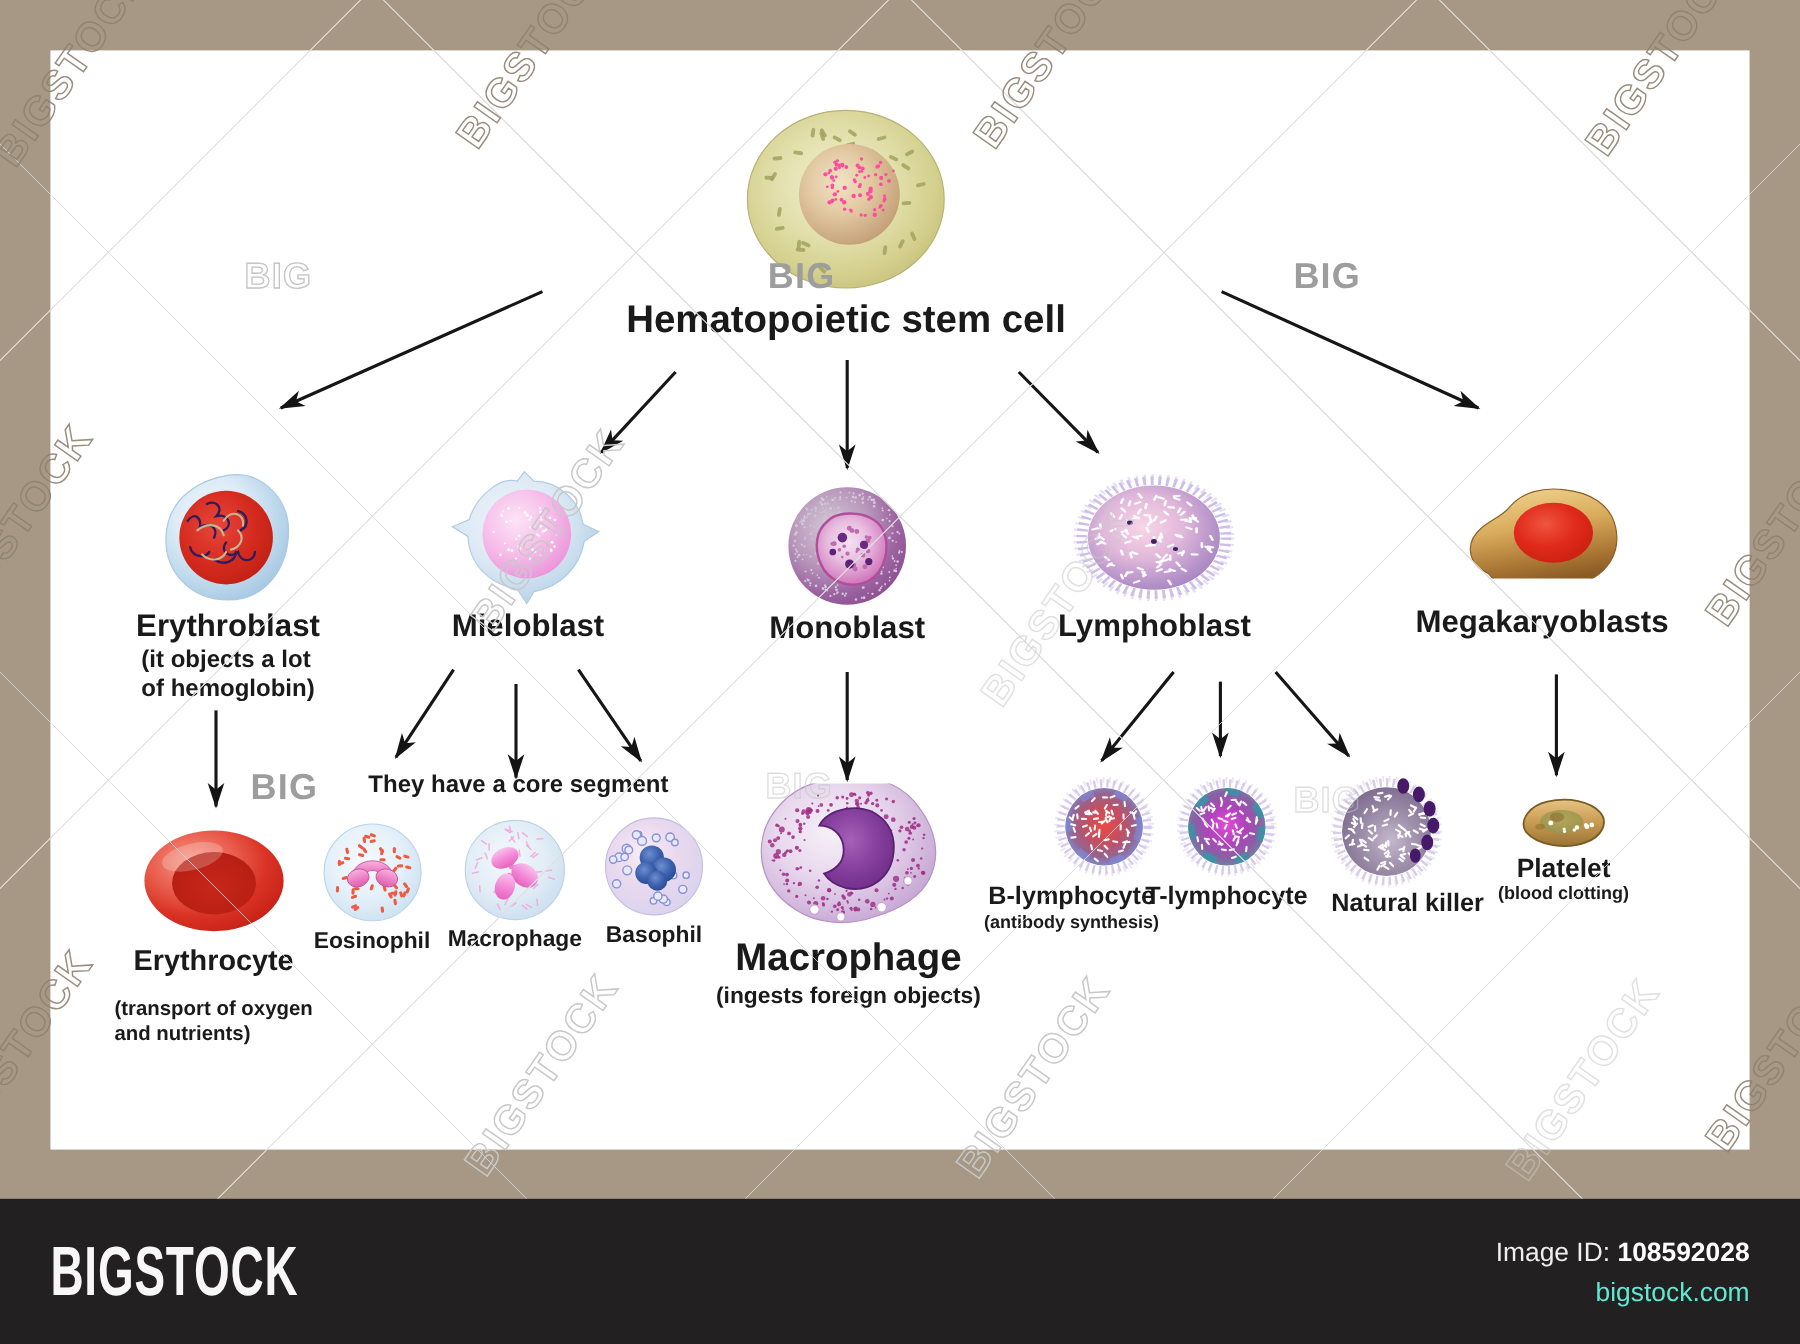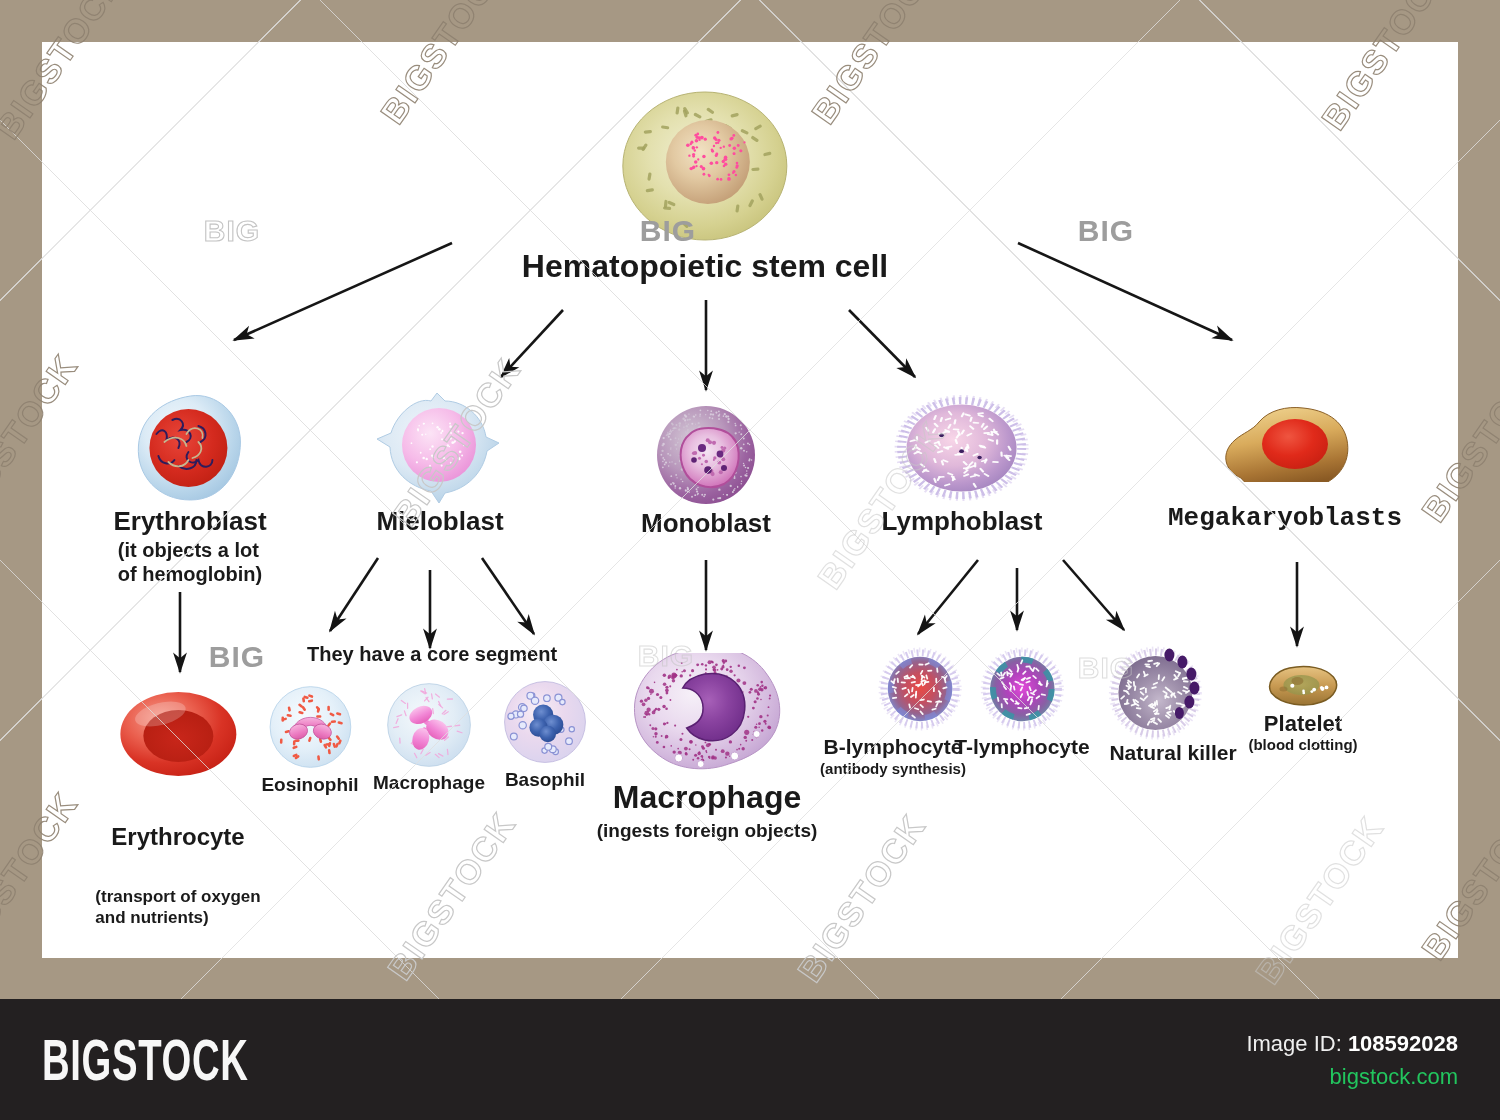--- a/index.html
+++ b/index.html
@@ -30,21 +30,21 @@
   .note-left{text-align:left;width:max-content;}
   .caption{position:absolute;transform:translateX(-50%);z-index:2;font-weight:700;font-size:20px;
            color:#1a1a1a;white-space:nowrap;}
   .footer{position:absolute;left:0;top:999px;width:1500px;height:121px;background:#232021;z-index:10;
           display:flex;align-items:center;justify-content:space-between;
           padding:0 42px;box-sizing:border-box;}
   .logo{font-size:58px;font-weight:700;color:#f7f7f7;letter-spacing:1px;
         transform:scaleX(.66);transform-origin:left center;white-space:nowrap;}
   .meta{text-align:right;color:#efefef;font-size:22px;line-height:1.5;}
   .meta .num{font-weight:700;color:#ffffff;}
-  .meta .site{color:#22c55e;}
+  .meta .site{color:#5eead4;}
 </style>
 </head>
 <body>
 
 <div class="stage">
 
   <div class="canvas"></div>
 
   <svg width="0" height="0" style="position:absolute">
     <defs>
@@ -766,36 +766,36 @@
             <line x1="89.05661628820121" y1="30.207299002641744" x2="93.17399294719343" y2="32.02312097849345" stroke="#ffffff" stroke-width="2.2" stroke-linecap="round" opacity="0.95"></line>
           </g>
         <circle cx="52" cy="56" r="2.4" fill="#3c2060"></circle>
         <circle cx="72" cy="76" r="2.4" fill="#3c2060"></circle>
         <circle cx="90" cy="84" r="2.2" fill="#3c2060"></circle>
       </g>
     </svg>
     <div class="label s26" style="margin-top:3px;">Lymphoblast</div>
   </div>
 
-  <div class="node" style="left:1285px;top:400px;font-family:Liberation Mono, monospace;">
+  <div class="node" style="left:1285px;top:400px;">
     <svg class="art" width="140" height="82" viewBox="0 0 140 100" preserveAspectRatio="xMidYMin slice">
       <path d="M26,78 C8,70 6,52 20,40 C28,33 38,30 44,22 C54,10 72,6 88,8 C110,10 128,20 132,40 C136,60 126,78 104,86 C84,94 62,92 48,86 C40,90 32,86 26,78 Z" fill="url(#gMega)" stroke="#8a5f26" stroke-width="1"></path>
       <ellipse cx="80" cy="44" rx="33" ry="25" fill="url(#gMegaNuc)"></ellipse>
     </svg>
     <div class="label s26" style="margin-top:23px;">Megakaryoblasts</div>
   </div>
 
-  <div class="node" style="left:178px;top:690px;gap:36px;">
+  <div class="node" style="left:178px;top:690px;">
     <svg class="art" width="124" height="88" viewBox="0 0 124 88">
       <ellipse cx="62" cy="44" rx="58" ry="42" fill="url(#gEry)"></ellipse>
       <ellipse cx="62" cy="46" rx="35" ry="26" fill="url(#gEryIn)"></ellipse>
       <ellipse cx="44" cy="24" rx="26" ry="11" fill="#ffffff" opacity="0.22" transform="rotate(-14 44 24)"></ellipse>
     </svg>
     <div class="label s24" style="margin-top:10px;">Erythrocyte</div>
-    <div class="note n17 note-left" style="margin-top:2px;">
+    <div class="note n17 note-left" style="margin-top:18px;">
       <div>(transport of oxygen</div>
       <div>and nutrients)</div>
     </div>
   </div>
 
   <div class="caption" style="left:432px;top:643px;">They have a core segment</div>
 
   <div class="node" style="left:310px;top:683px;">
     <svg class="art" width="90" height="88" viewBox="0 0 96 96">
       <circle cx="48" cy="48" r="44" fill="url(#gEos)" stroke="#b9d4ea" stroke-width="1"></circle>

